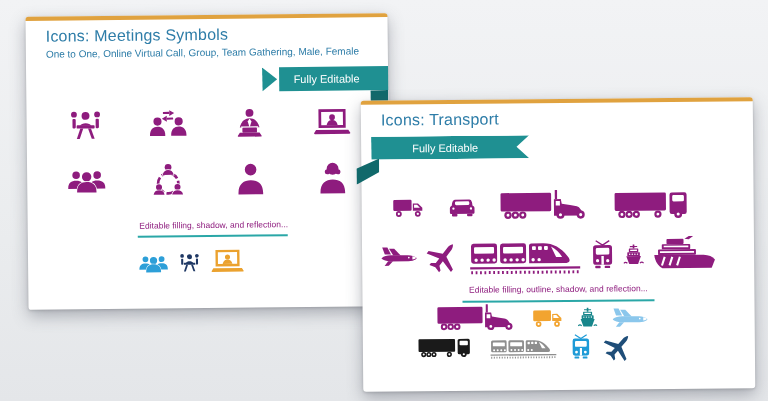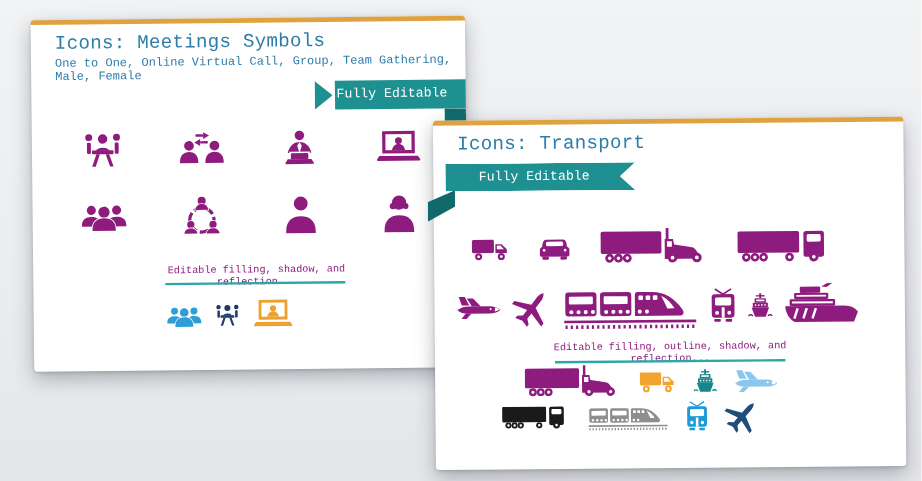--- a/index.html
+++ b/index.html
@@ -1,18 +1,18 @@
 <!DOCTYPE html>
 <html style="--orange: #E0A23F; --blue: #2E7DA8; --teal: #1F9092; --fold: #11696B; --purple: #8E1C7E; --tealline: #2AA7A7;"><head>
 <meta charset="utf-8">
 <style>
   html,body{margin:0;padding:0;}
   .stage{position:relative;width:768px;height:401px;overflow:hidden;
     background:linear-gradient(180deg,#f2f3f5 0%,#eaecee 60%,#e4e6e9 100%);
-    font-family:Liberation Mono, monospace;}
+    font-family:Liberation Sans, sans-serif;}
   .slide{position:absolute;background:#fff;border-radius:3px;
     box-shadow:0 6px 16px rgba(90,95,108,.45),0 1px 3px rgba(0,0,0,.18);}
   .slide-left{left:27px;top:15px;width:362px;height:293px;transform:rotate(-0.6deg);z-index:1;}
   .slide-right{left:362px;top:99px;width:392px;height:291px;transform:rotate(-0.5deg);z-index:2;}
   .topbar{position:absolute;top:0;left:0;right:0;height:4px;background:var(--orange);border-radius:3px 3px 0 0;}
   .title{position:absolute;left:20px;top:11px;margin:0;font-size:16px;font-weight:normal;color:var(--blue);letter-spacing:.2px;}
   .subtitle{position:absolute;left:20px;top:32px;margin:0;font-size:10px;color:var(--blue);}
   
   .band{position:absolute;background:var(--teal);color:#fff;font-size:11px;
     display:flex;align-items:center;justify-content:center;}

